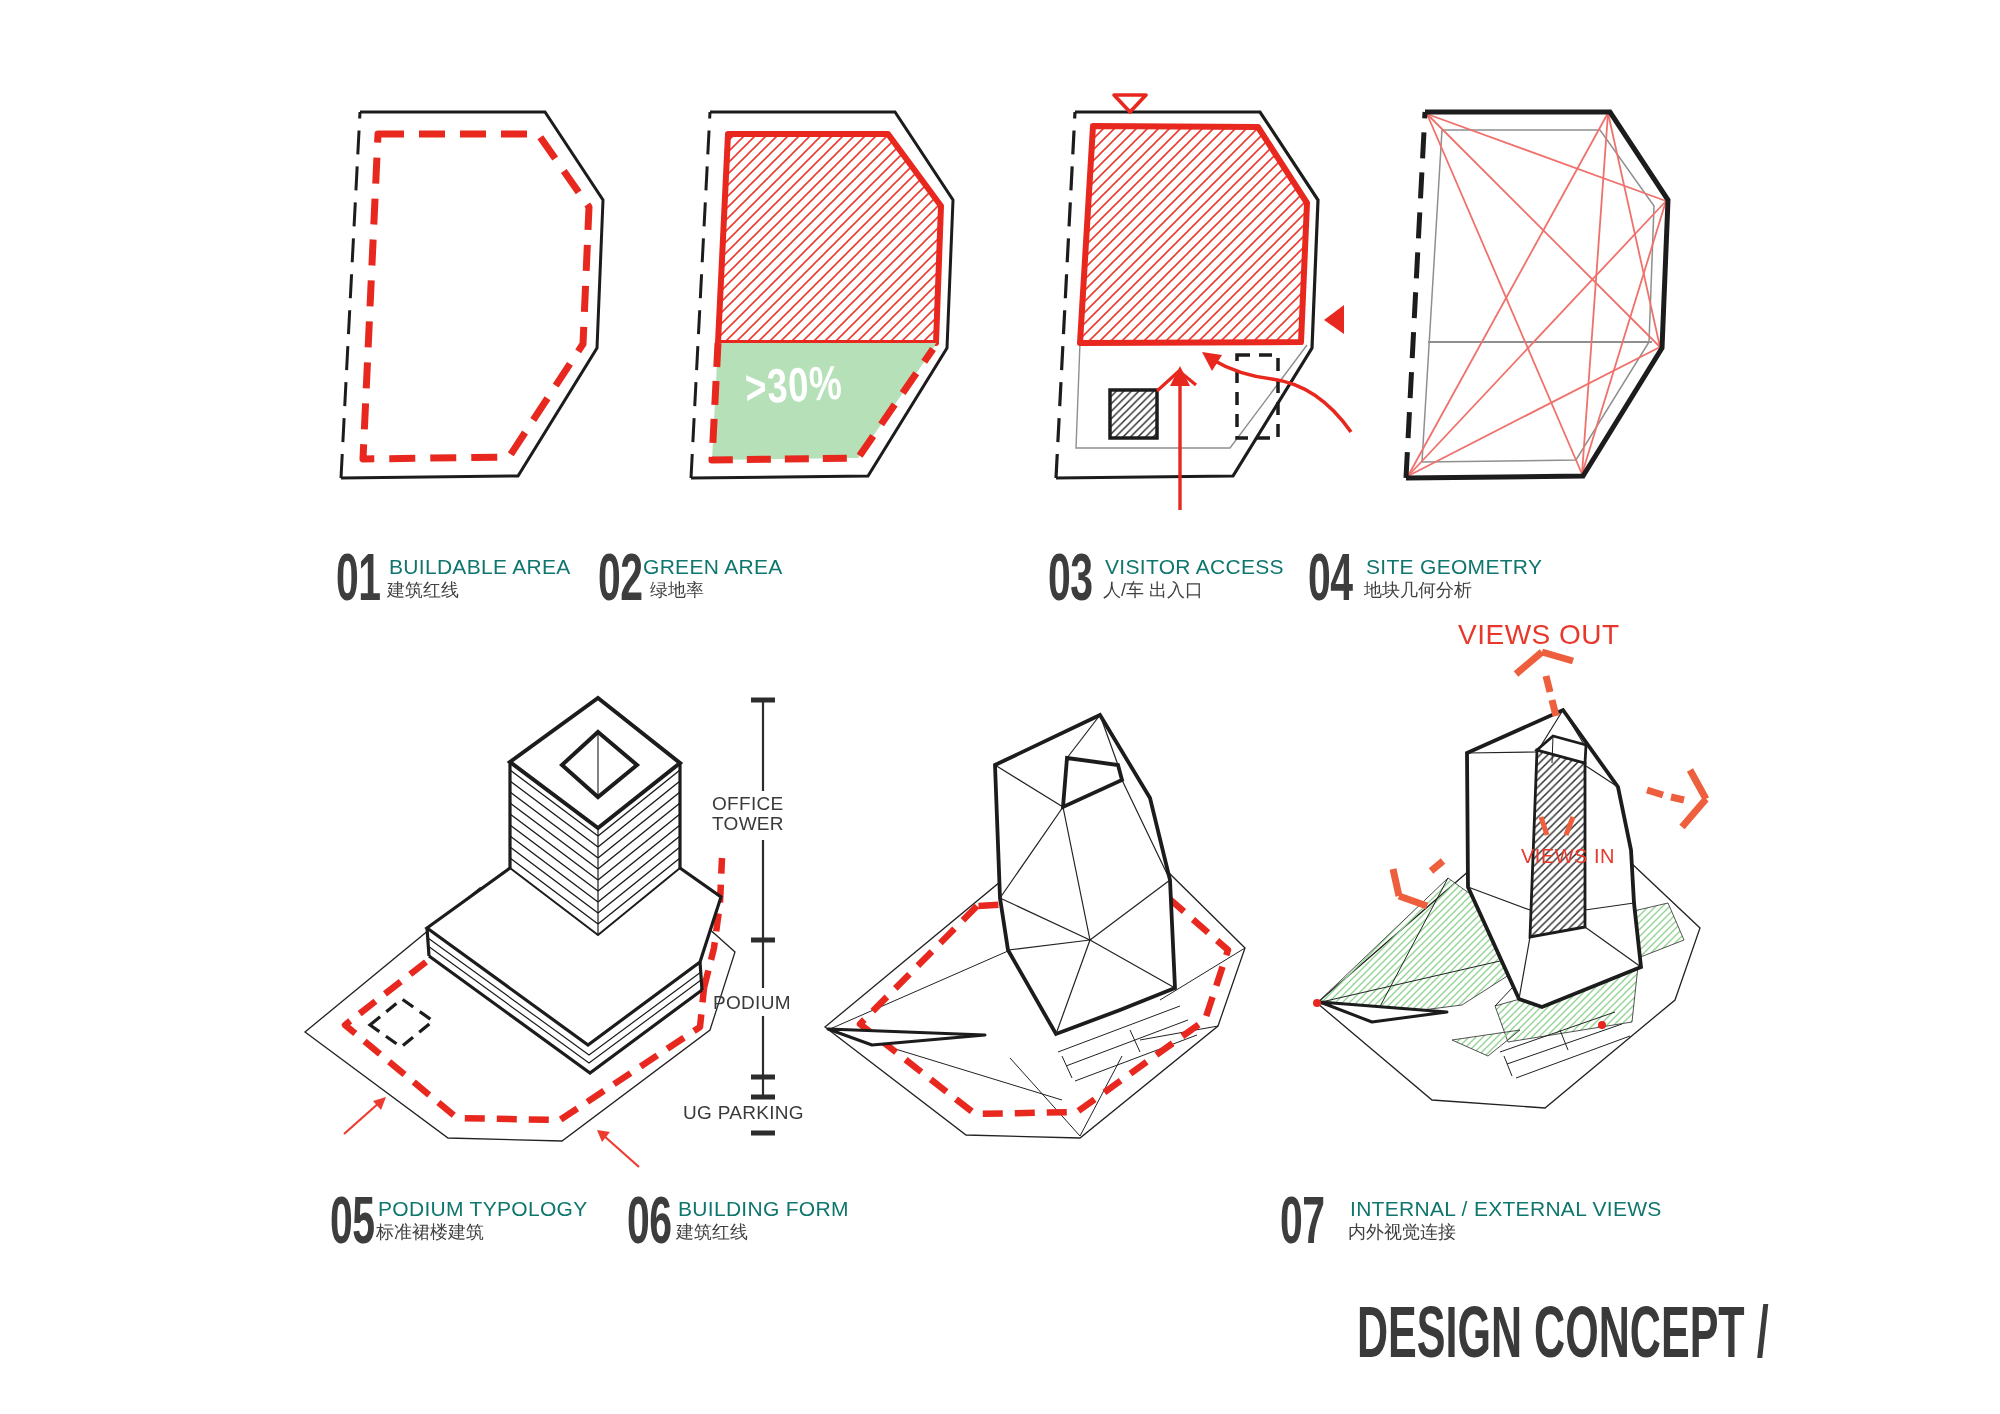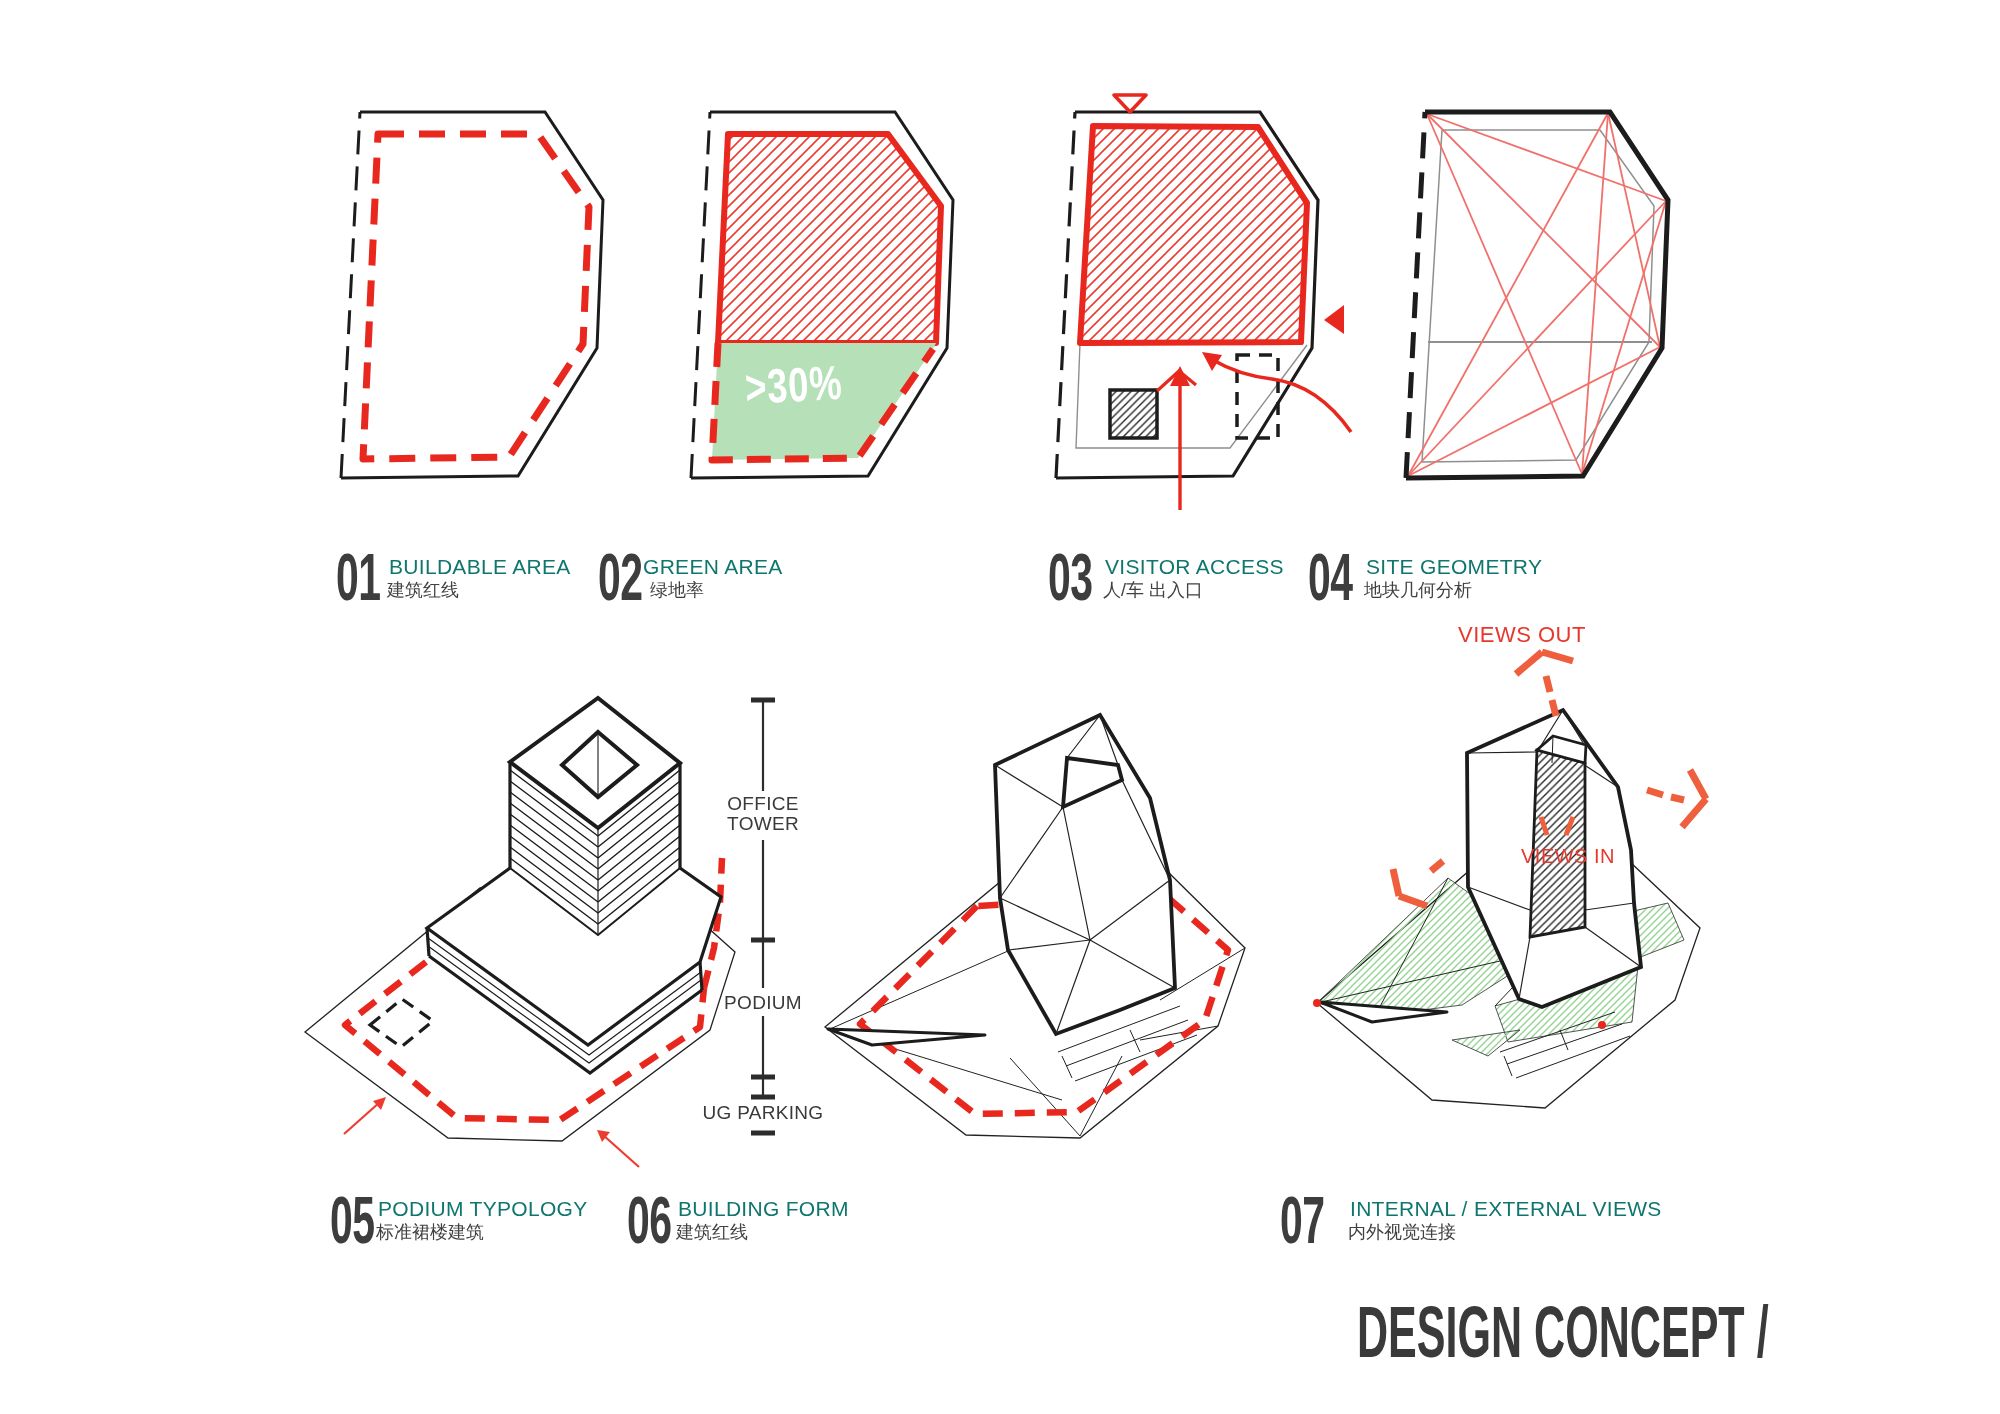--- a/index.html
+++ b/index.html
@@ -10,23 +10,23 @@
   .board svg{position:absolute;left:0;top:0;}
   .abs{position:absolute;white-space:nowrap;}
   .num{
     font-weight:700;font-size:66px;line-height:50px;color:#3d3d3d;
     transform:scaleX(.62);transform-origin:0 0;letter-spacing:-1px;
   }
   .lbl-t{font-size:21px;line-height:21px;color:#0f766e;letter-spacing:.3px;}
   .lbl-s{font-size:18px;line-height:24px;color:#414141;}
   .ruler-lbl{
     font-size:19px;line-height:20px;color:#3a3a3a;letter-spacing:.3px;
-    text-align:center;white-space:normal;
-  }
-  .views{font-size:22px;line-height:21px;color:var(--label-red,#e8382b);letter-spacing:.5px;}
+    white-space:normal;
+  }
+  .views{font-size:28px;line-height:21px;color:var(--label-red,#e8382b);letter-spacing:.5px;}
   .ratio{
     font-size:48px;font-weight:700;color:#ffffff;letter-spacing:1px;
     transform:rotate(-3deg) scaleX(.76);transform-origin:0 0;line-height:44px;
   }
   .title-en{
     font-size:73px;font-weight:700;color:#3a3a3a;line-height:56px;
     transform:scaleX(.59);transform-origin:0 0;
   }
   .title-zh{font-size:53px;color:#3a3a3a;line-height:58px;}
   

